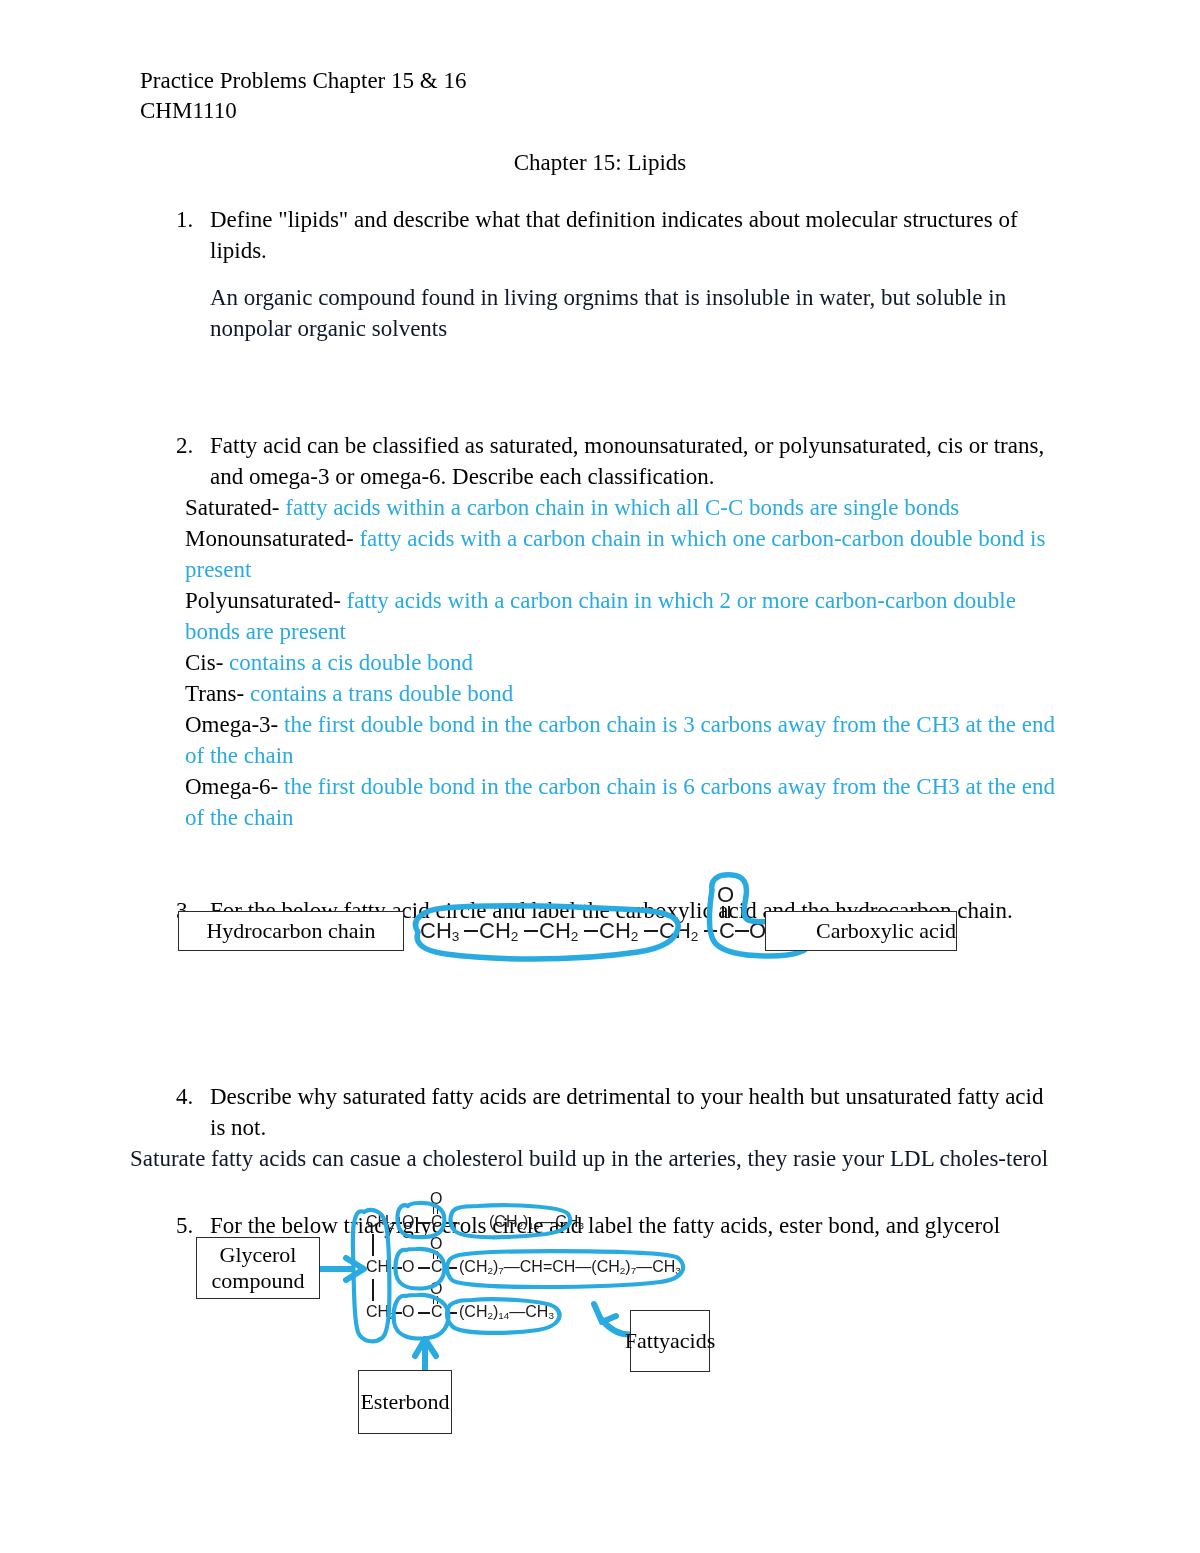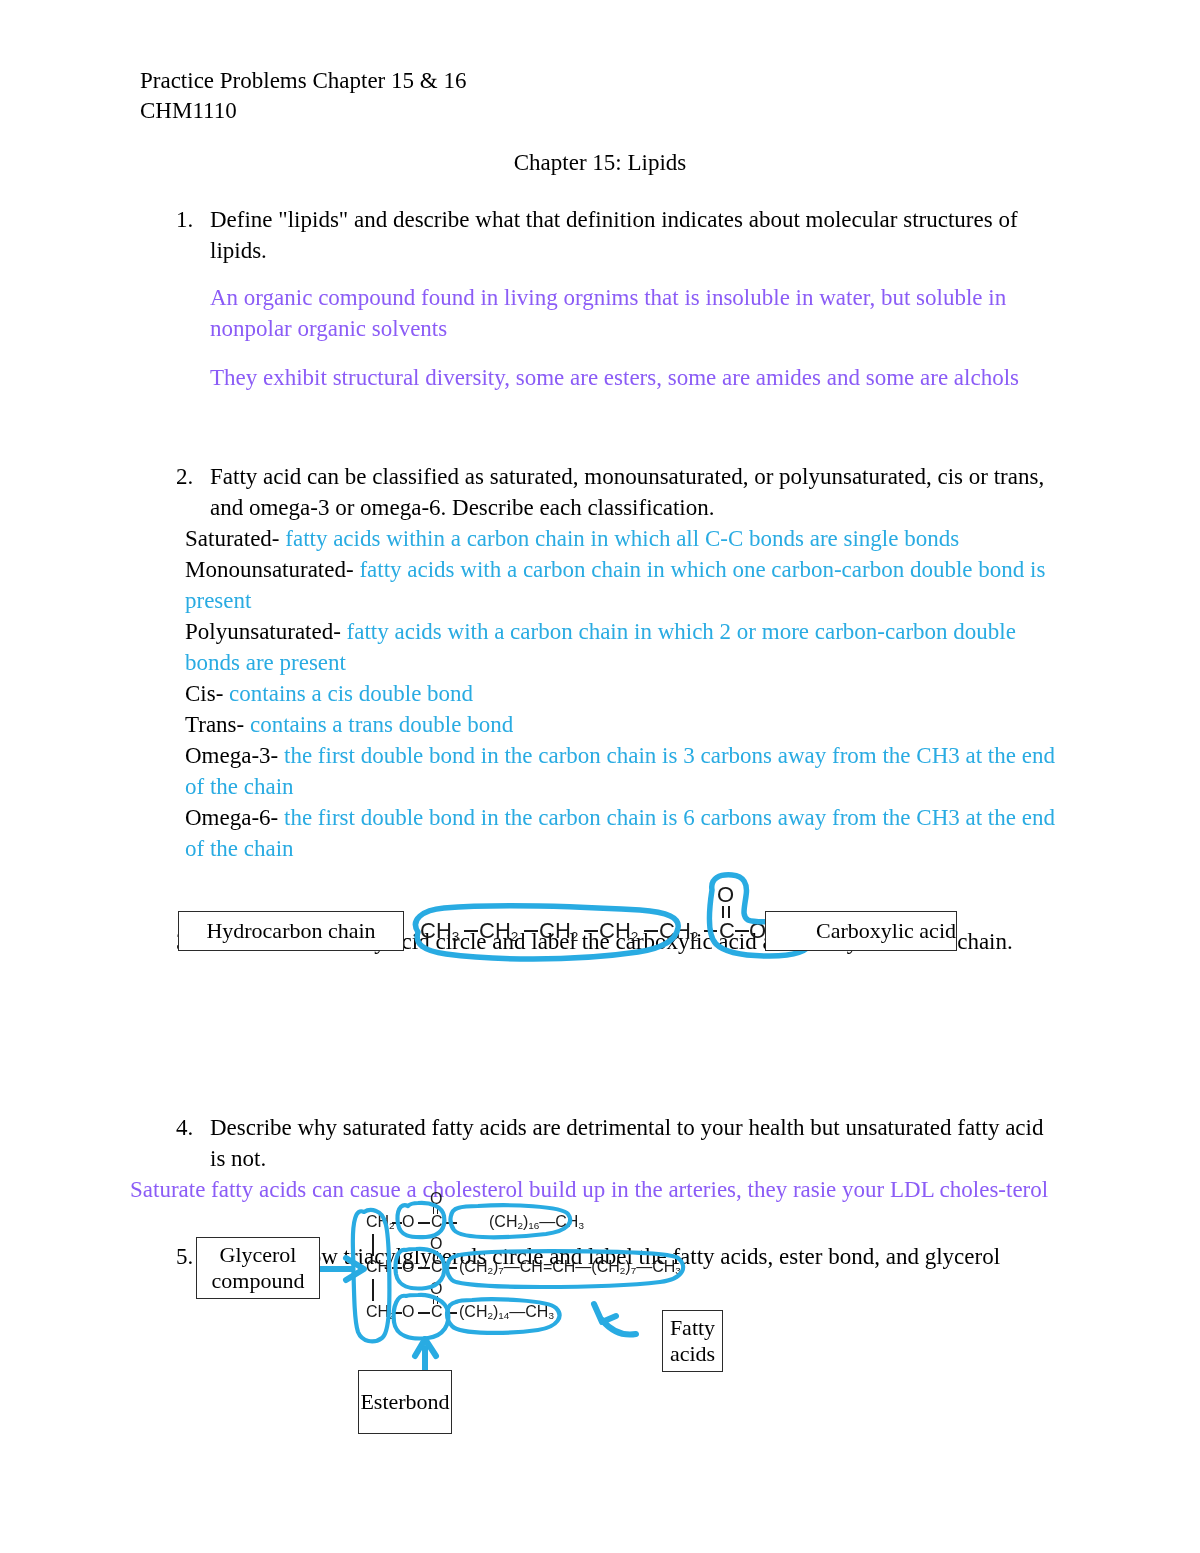--- a/index.html
+++ b/index.html
@@ -42,21 +42,21 @@
     font-size: 23px;
     line-height: 31px;
   }
   .qnum {
     position: absolute;
     left: 36px;
     top: 0;
     font-size: 23px;
   }
   .ans {
-    color: #8b5cf6;
+    color: #0f172a;
     font-size: 23px;
     line-height: 31px;
   }
   .ans-indent {
     margin-left: 70px;
   }
   .blk {
     font-size: 23px;
     line-height: 31px;
     margin-left: 45px;
@@ -117,21 +117,20 @@
     <div class="centered">Chapter 15:  Lipids</div>
 
     <div style="height:26px"></div>
     <div class="qitem">
       <span class="qnum">1.</span>
       <span>Define "lipids" and describe what that definition indicates about molecular structures of lipids.</span>
     </div>
     <div style="height:16px"></div>
     <div class="ans ans-indent">An organic compound found in living orgnims that is insoluble in water, but soluble in nonpolar organic solvents</div>
     <div style="height:18px"></div>
-    <div class="ans ans-indent">They exhibit structural diversity, some are esters, some are amides and some are alchols</div>
 
     <div style="height:68px"></div>
     <div class="qitem">
       <span class="qnum">2.</span>
       <span>Fatty acid can be classified as saturated, monounsaturated, or polyunsaturated, cis or trans, and omega-3 or omega-6. Describe each classification.</span>
     </div>
     <div class="blk"><span class="term">Saturated-</span><span class="def"> fatty acids within a carbon chain in which all C-C bonds are single bonds</span></div>
     <div class="blk"><span class="term">Monounsaturated-</span><span class="def"> fatty acids with a carbon chain in which one carbon-carbon double bond is present</span></div>
     <div class="blk"><span class="term">Polyunsaturated-</span><span class="def"> fatty acids with a carbon chain in which 2 or more carbon-carbon double bonds are present</span></div>
     <div class="blk"><span class="term">Cis-</span><span class="def"> contains a cis double bond</span></div>
@@ -201,21 +200,21 @@
     </svg>
   </div>
 
   <div class="fig" style="left:0; top:0; width:1200px; height:1553px; pointer-events:none;">
 
     <div class="labelbox" style="left:196px; top:1237px; width:124px; height:62px; flex-direction:column;">
       <span>Glycerol</span>
       <span>compound</span>
     </div>
 
-    <div class="labelbox" style="left:662px; top:1310px; width:61px; height:62px; flex-direction:column;">
+    <div class="labelbox" style="left:630px; top:1310px; width:80px; height:62px; flex-direction:row;">
       <span>Fatty</span>
       <span>acids</span>
     </div>
 
     <div class="labelbox" style="left:358px; top:1370px; width:94px; height:64px; flex-direction:row;">
       <span>Ester</span>
       <span>bond</span>
     </div>
 
     <div class="chem" style="left:366px; top:1213px; font-size:16px;">CH<sub>2</sub></div>

